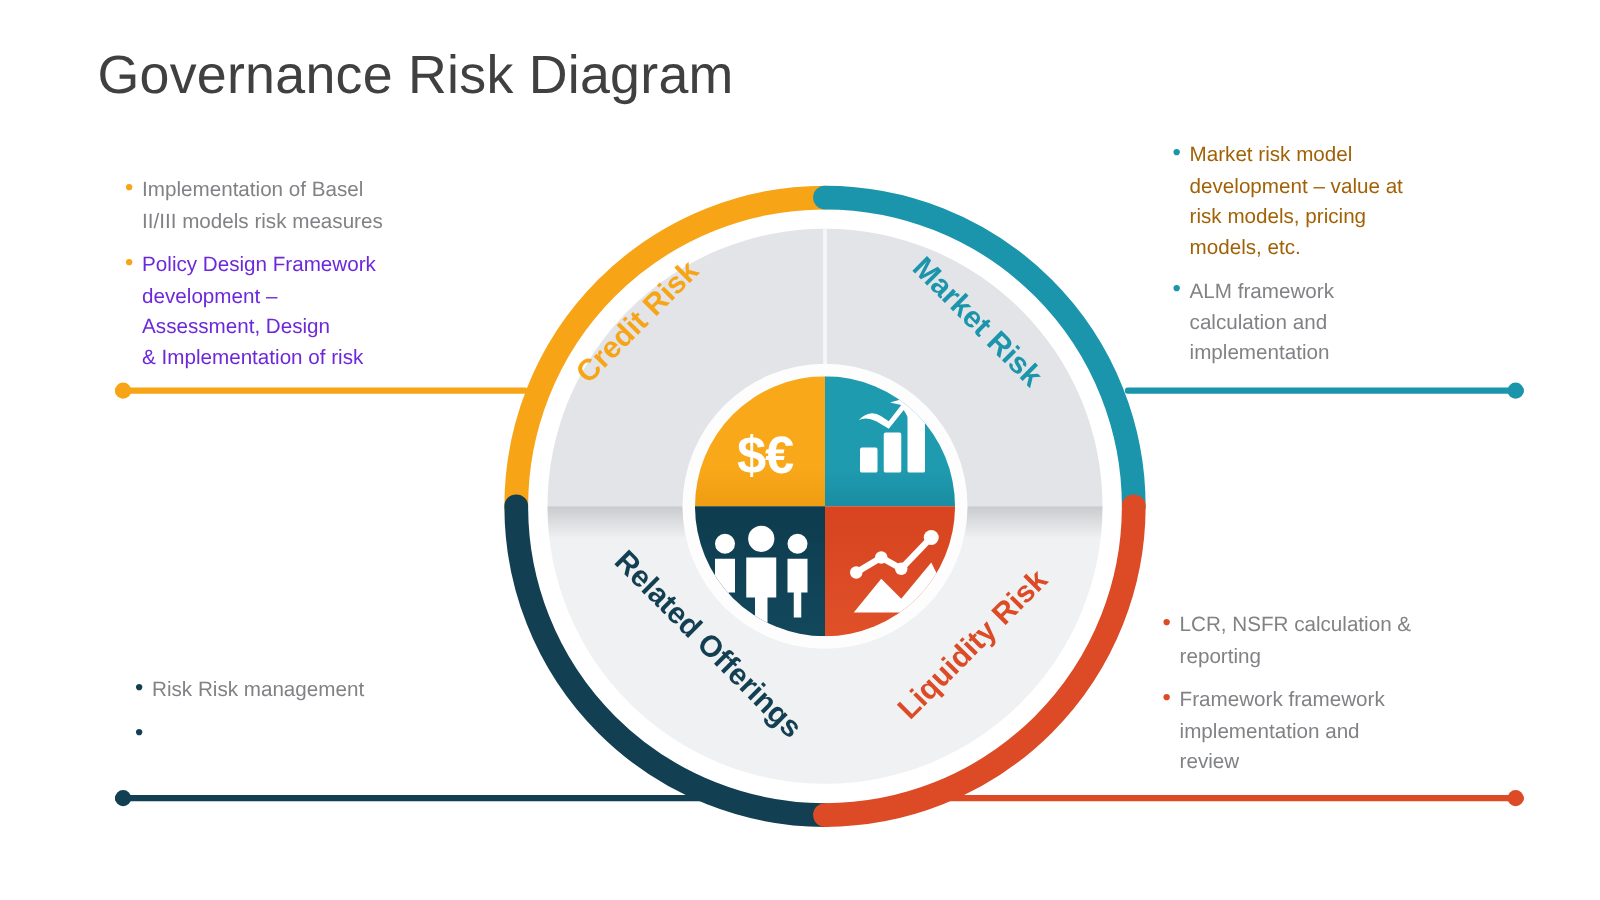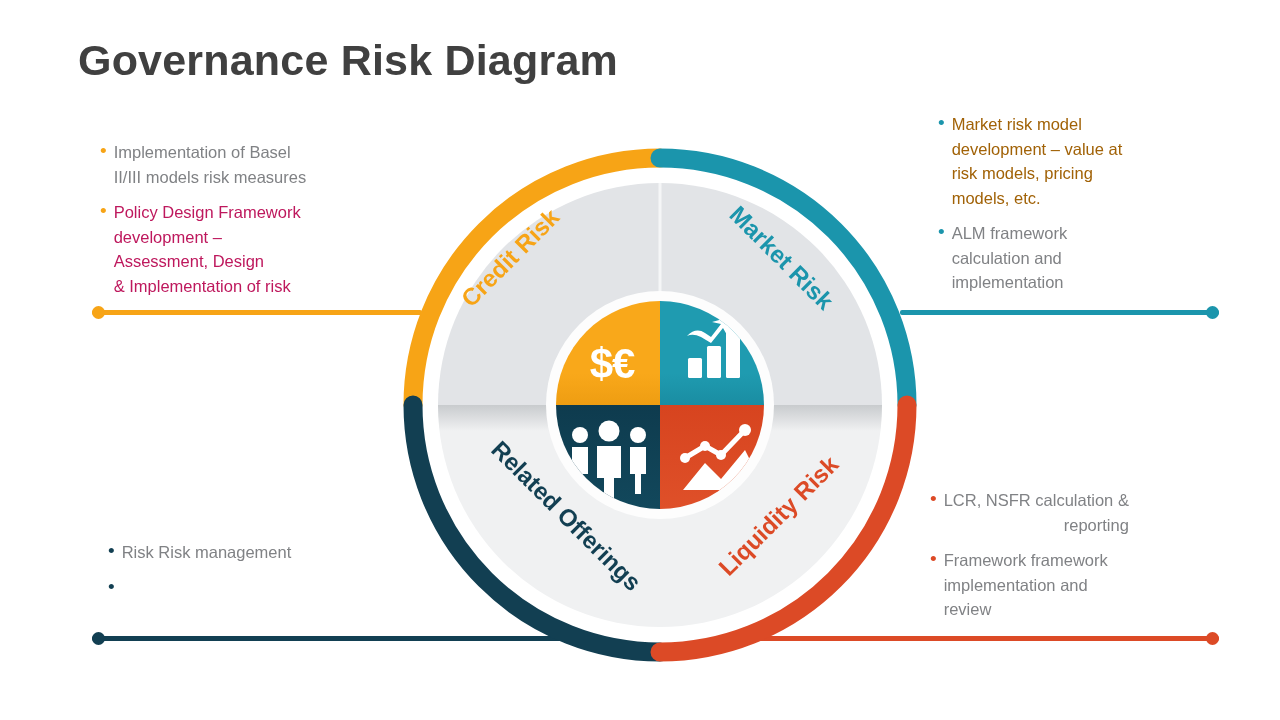--- a/index.html
+++ b/index.html
@@ -3,21 +3,21 @@
 <meta charset="utf-8">
 <style>
   html,body{margin:0;padding:0;}
   body{
     width:1280px;height:720px;background:#ffffff;
     font-family:"Liberation Sans", sans-serif;
     overflow:hidden;position:relative;
   }
   #page-title{
     position:absolute;left:78px;top:36px;
-    font-size:43px;font-weight:700;color:#404040;
+    font-size:43px;font-weight:400;color:#404040;
     letter-spacing:0.2px;white-space:nowrap;
   }
 
   
   .txt-block{position:absolute;}
   .bullet-item{
     display:flex;align-items:flex-start;
     margin-bottom:11px;
   }
   .bullet-dot{
@@ -92,21 +92,21 @@
 </div>
 
 <div class="txt-block" id="block-credit">
   <div class="bullet-item">
     <span class="bullet-dot" style="color: rgb(247, 164, 22);">•</span>
     <span class="bullet-text" style="color: rgb(128, 130, 133);">Implementation  of Basel
 II/III models risk measures</span>
   </div>
   <div class="bullet-item">
     <span class="bullet-dot" style="color: rgb(247, 164, 22);">•</span>
-    <span class="bullet-text" style="color: #be185d;">Policy Design Framework
+    <span class="bullet-text" style="color: #6d28d9;">Policy Design Framework
 development –
 Assessment, Design
 &amp; Implementation  of risk</span>
   </div>
 </div>
 
 <div class="txt-block" id="block-market">
   <div class="bullet-item">
     <span class="bullet-dot" style="color: rgb(27, 149, 172);">•</span>
     <span class="bullet-text" style="color: #a16207;">Market risk model
@@ -128,21 +128,21 @@
     <span class="bullet-text" style="color: rgb(128, 130, 133);">Risk Risk management</span>
   </div>
   <div class="bullet-item">
     <span class="bullet-dot" style="color: rgb(18, 63, 82);">•</span>
   </div>
 </div>
 
 <div class="txt-block" id="block-liquidity">
   <div class="bullet-item">
     <span class="bullet-dot" style="color: rgb(220, 74, 38);">•</span>
-    <span class="bullet-text" style="color: rgb(128, 130, 133); text-align: right;">LCR, NSFR calculation &amp;
+    <span class="bullet-text" style="color: rgb(128, 130, 133);">LCR, NSFR calculation &amp;
 reporting</span>
   </div>
   <div class="bullet-item">
     <span class="bullet-dot" style="color: rgb(220, 74, 38);">•</span>
     <span class="bullet-text" style="color: rgb(128, 130, 133);">Framework framework
 implementation  and
 review</span>
   </div>
 </div>
 

